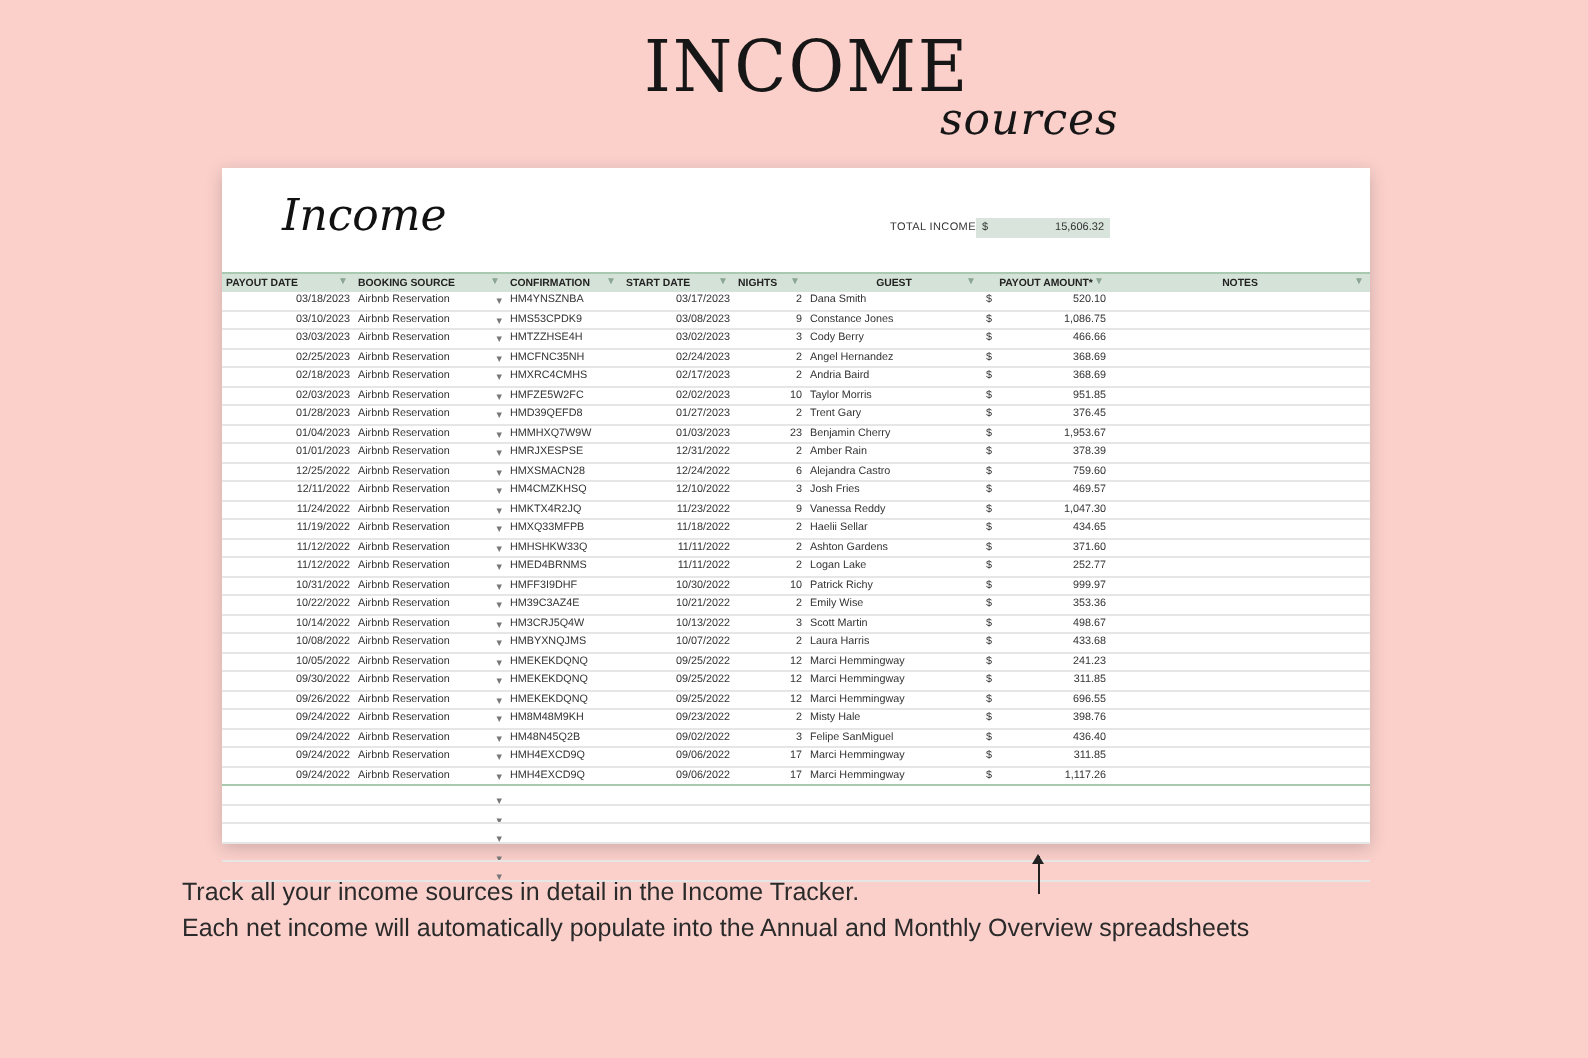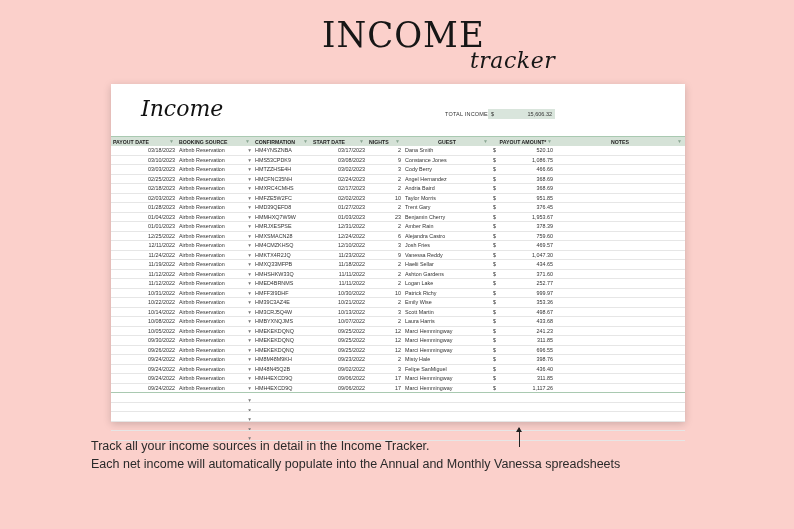--- a/index.html
+++ b/index.html
@@ -51,21 +51,21 @@
   .arrow:before {
     content:""; position:absolute; left:-3px; top:-1px; border-left:3.5px solid transparent;
     border-right:3.5px solid transparent; border-bottom:5px solid #222;
   }
 </style>
 </head>
 <body>
 
 <div class="title-wrap">
   <div class="title-main">INCOME</div>
-  <div class="title-sub">tracker</div>
+  <div class="title-sub">sources</div>
 </div>
 
 <div class="sheet">
   <div class="sheet-title">Income</div>
   <div class="total-label">TOTAL INCOME:</div>
   <div class="total-box">
     <span class="cur">$</span>
     <span class="val">15,606.32</span>
   </div>
 
@@ -412,13 +412,13 @@
           <td></td>
           <td></td>
           <td></td>
         </tr>
       </tbody>
   </table>
 </div>
 
 <div class="arrow"></div>
 <div class="caption" style="top:439px">Track all your income sources in detail in the Income Tracker.</div>
-<div class="caption" style="top:457px">Each net income will automatically populate into the Annual and Monthly Vanessa spreadsheets</div>
+<div class="caption" style="top:457px">Each net income will automatically populate into the Annual and Monthly Overview spreadsheets</div>
 
 </body></html>

